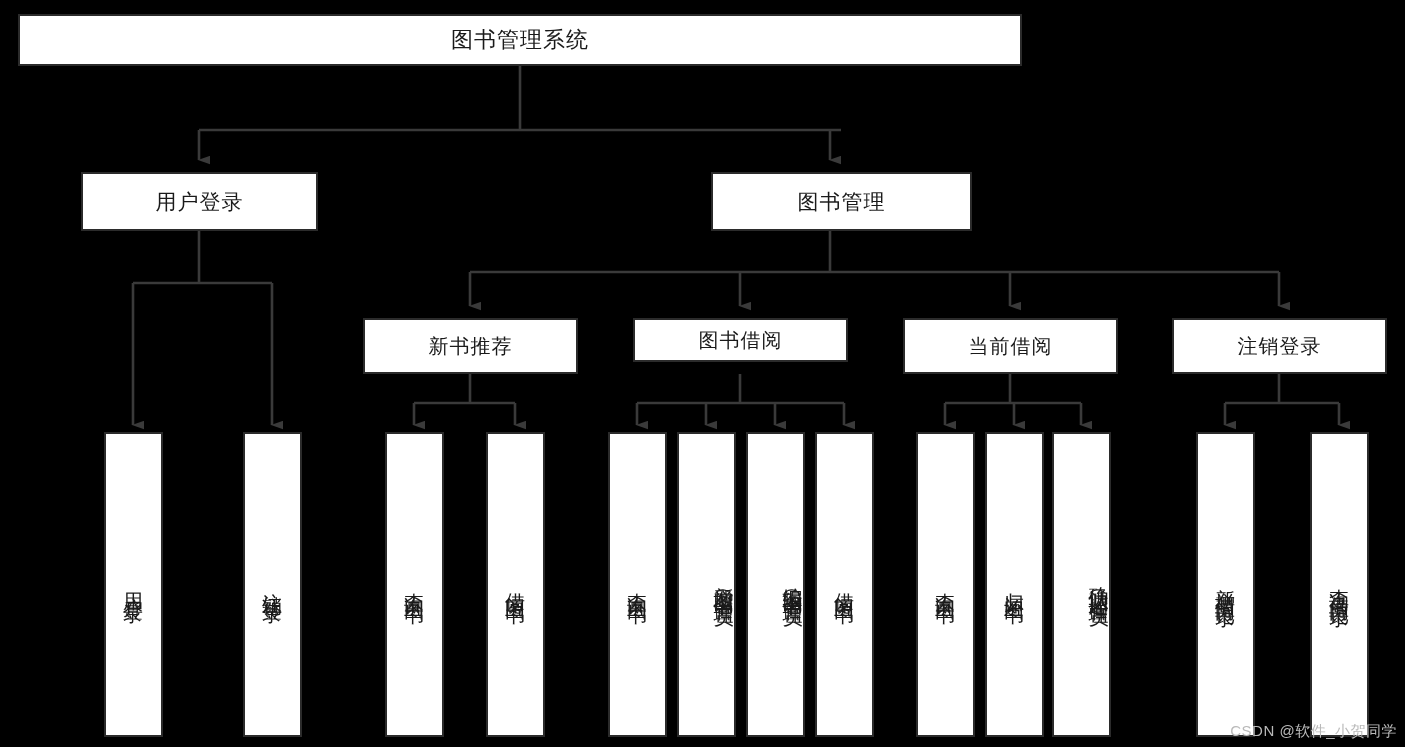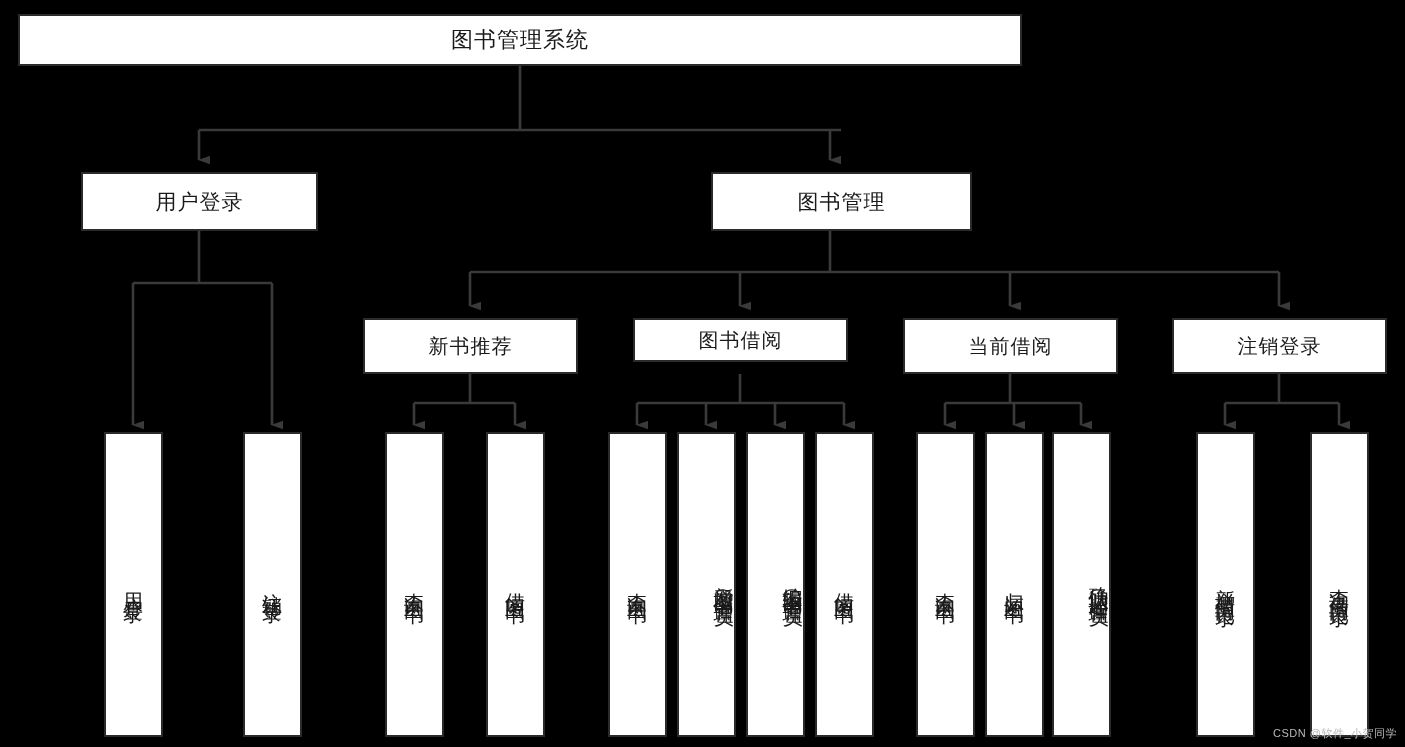--- a/index.html
+++ b/index.html
@@ -59,21 +59,21 @@
     line-height: 1.0;
   }
   .node-leaf.leaf-tall-text {
     align-items: flex-start;
     letter-spacing: 3px;
   }
   #watermark {
     position: absolute;
     right: 8px;
     bottom: 6px;
-    font-size: 11px;
+    font-size: 15px;
     color: #b9b9b9;
     z-index: 9;
     white-space: nowrap;
     letter-spacing: 0.5px;
   }
 </style>
 </head>
 <body>
 
 <div id="diagram-root">

